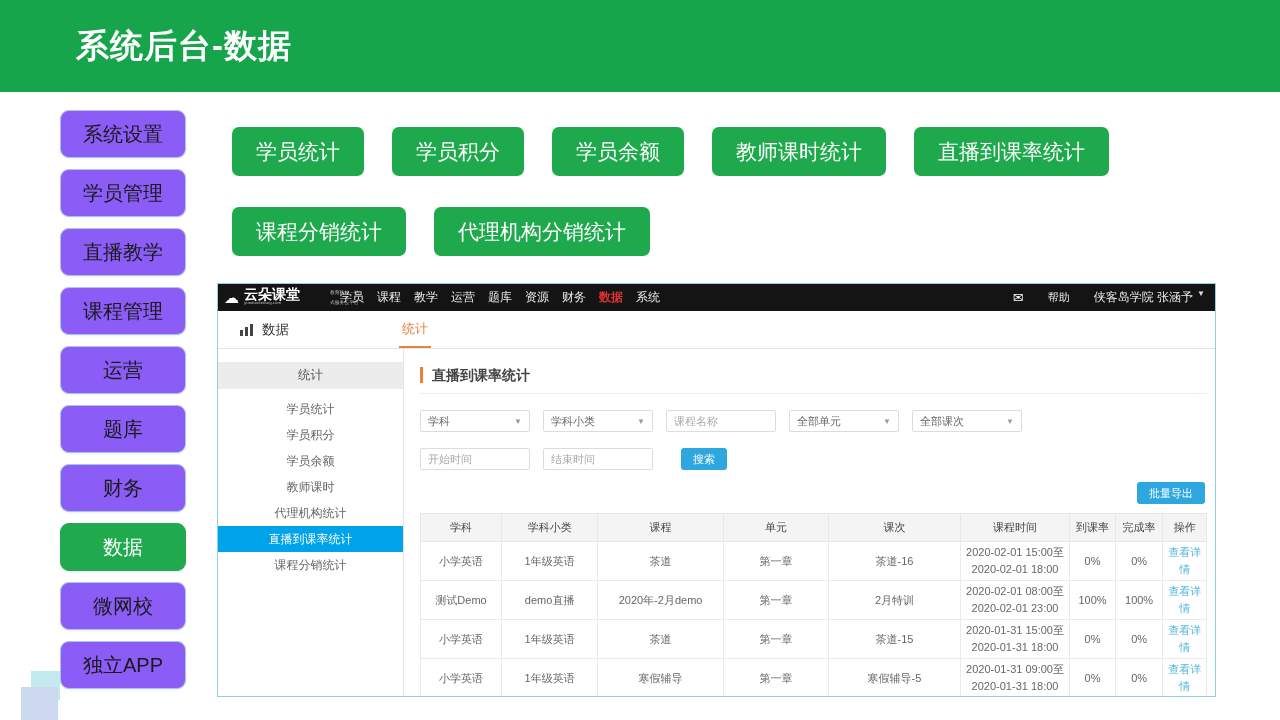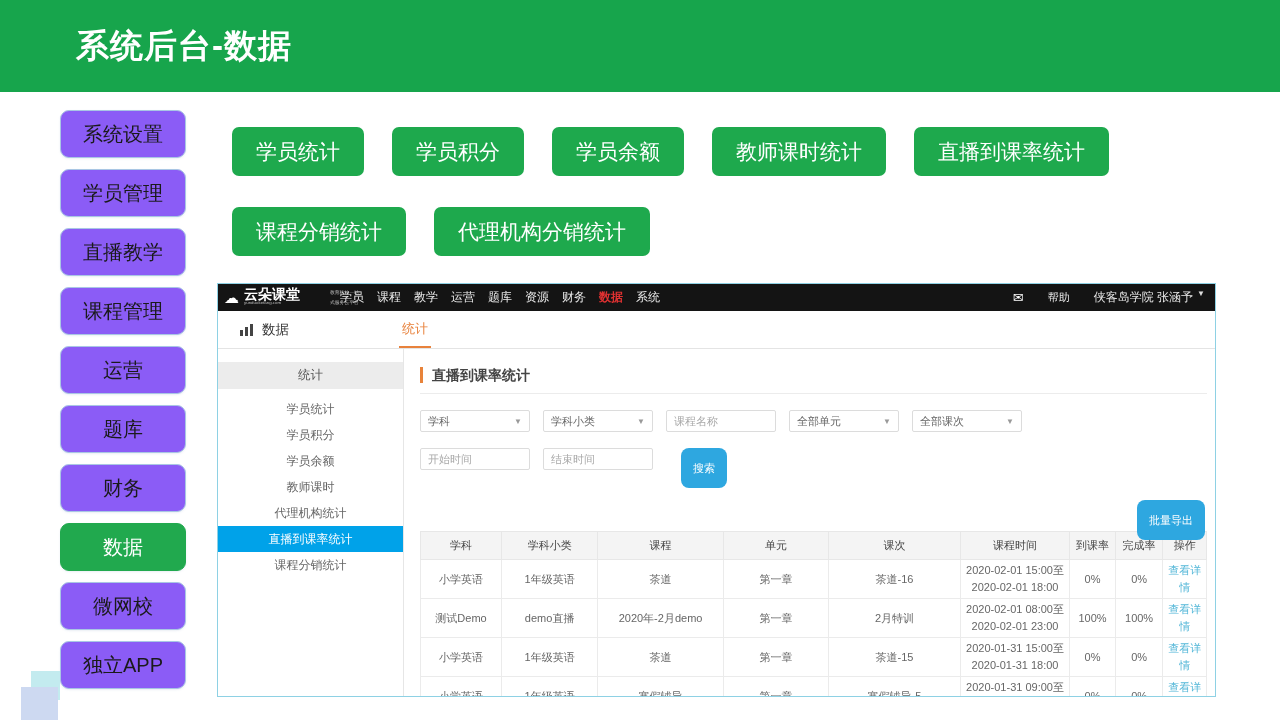--- a/index.html
+++ b/index.html
@@ -66,21 +66,21 @@
     border-left:3px solid #e8833a; padding-left:9px; line-height:16px; }
   .content-divider { border-bottom:1px solid #ececec; margin-top:10px; }
 
   .filters { display:flex; gap:13px; margin-top:16px; }
   .fake-select, .fake-input, .text-input { width:110px; height:22px; border:1px solid #dcdcdc; border-radius:2px;
     background:#fff; font-size:11px; color:#666; display:flex; align-items:center;
     justify-content:space-between; padding:0 7px; cursor:pointer; }
   .text-input { font-family:inherit; color:#444; cursor:text; }
   .text-input::placeholder { color:#a9a9a9; }
   .sel-caret { color:#999; font-size:8px; }
-  .btn-blue { height:40px; background:#2ea7e0; color:#fff; border:none; border-radius:8px;
+  .btn-blue { height:22px; background:#2ea7e0; color:#fff; border:none; border-radius:3px;
     font-size:11px; padding:0 12px; cursor:pointer; font-family:inherit; }
   .search-btn { margin-left:15px; }
   .export-row { height:22px; margin-top:12px; display:flex; justify-content:flex-end; padding-right:2px; }
 
   table.stats { width:100%; border-collapse:collapse; table-layout:fixed; margin-top:9px;
     font-size:11px; color:#555; }
   .stats th { background:#f4f4f4; border:1px solid #e7e7e7; height:28px; font-weight:normal; color:#444; }
   .stats td { border:1px solid #ebebeb; height:33px; text-align:center; padding:2px 3px;
     word-break:break-all; line-height:1.55; color:#666; }
   .stats td.link { color:#53b7d8; cursor:pointer; }

